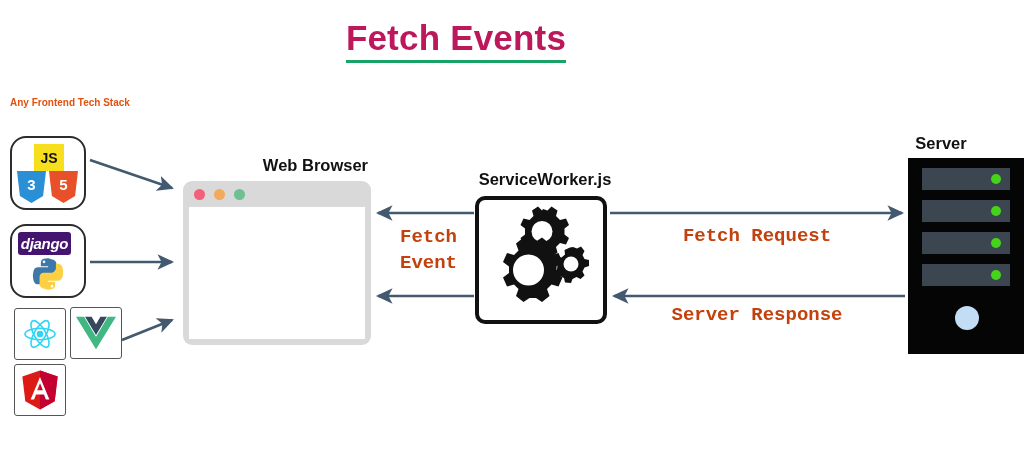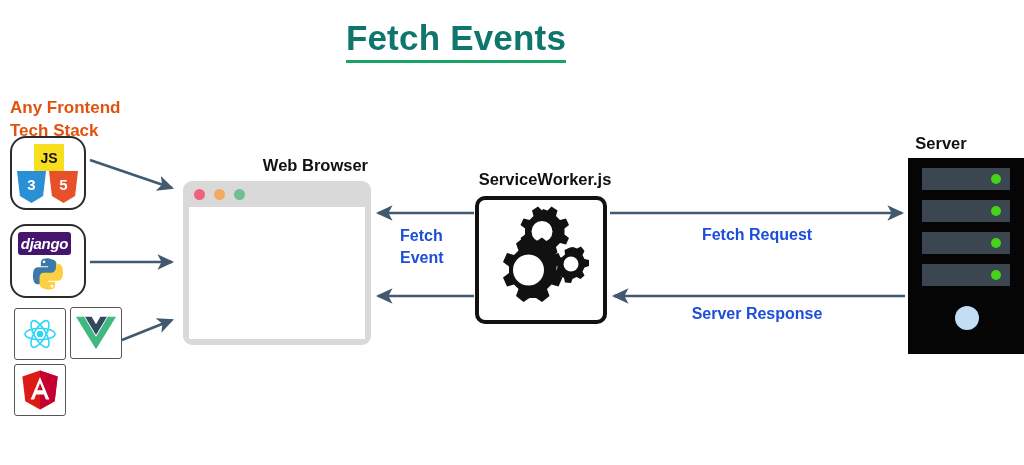--- a/index.html
+++ b/index.html
@@ -23,34 +23,34 @@
   }
   
   #diagram-title {
     position: absolute;
     left: 0;
     top: 18px;
     width: 912px;
     text-align: center;
     font-size: 35px;
     font-weight: 700;
-    color: #0f766e;
+    color: #be185d;
     letter-spacing: 0.2px;
   }
   #diagram-title span {
     border-bottom: 3px solid #19a366;
     padding-bottom: 3px;
   }
   
   #frontend-stack-label {
     position: absolute;
     left: 10px;
     top: 96px;
     width: 120px;
-    font-size: 17px;
+    font-size: 10px;
     font-weight: 700;
     line-height: 1.38;
     color: #e2520f;
   }
   
   .tech-box {
     position: absolute;
     background: #ffffff;
     border: 2px solid #2c2c2c;
     border-radius: 16px;
@@ -165,25 +165,26 @@
   }
   #server-power {
     position: absolute; left: 47px; top: 148px;
     width: 24px; height: 24px; border-radius: 50%;
     background: #c3ddf5;
   }
 
   
   .flow-label {
     position: absolute;
-    font-size: 16px;
+    font-size: 19px;
     font-weight: 700;
-    color: #1d4ed8;
+    color: #c2410c;
     line-height: 1.35;
     white-space: pre-line;
+    font-family: Liberation Mono, monospace;
   }
   #label-fetch-event   { left: 400px; top: 225px; width: 70px; text-align: left; }
   #label-fetch-request { left: 612px; top: 224px; width: 290px; text-align: center; }
   #label-server-response { left: 612px; top: 303px; width: 290px; text-align: center; }
 
   
   #arrow-layer {
     position: absolute; left: 0; top: 0;
     width: 1024px; height: 465px;
     pointer-events: none;

